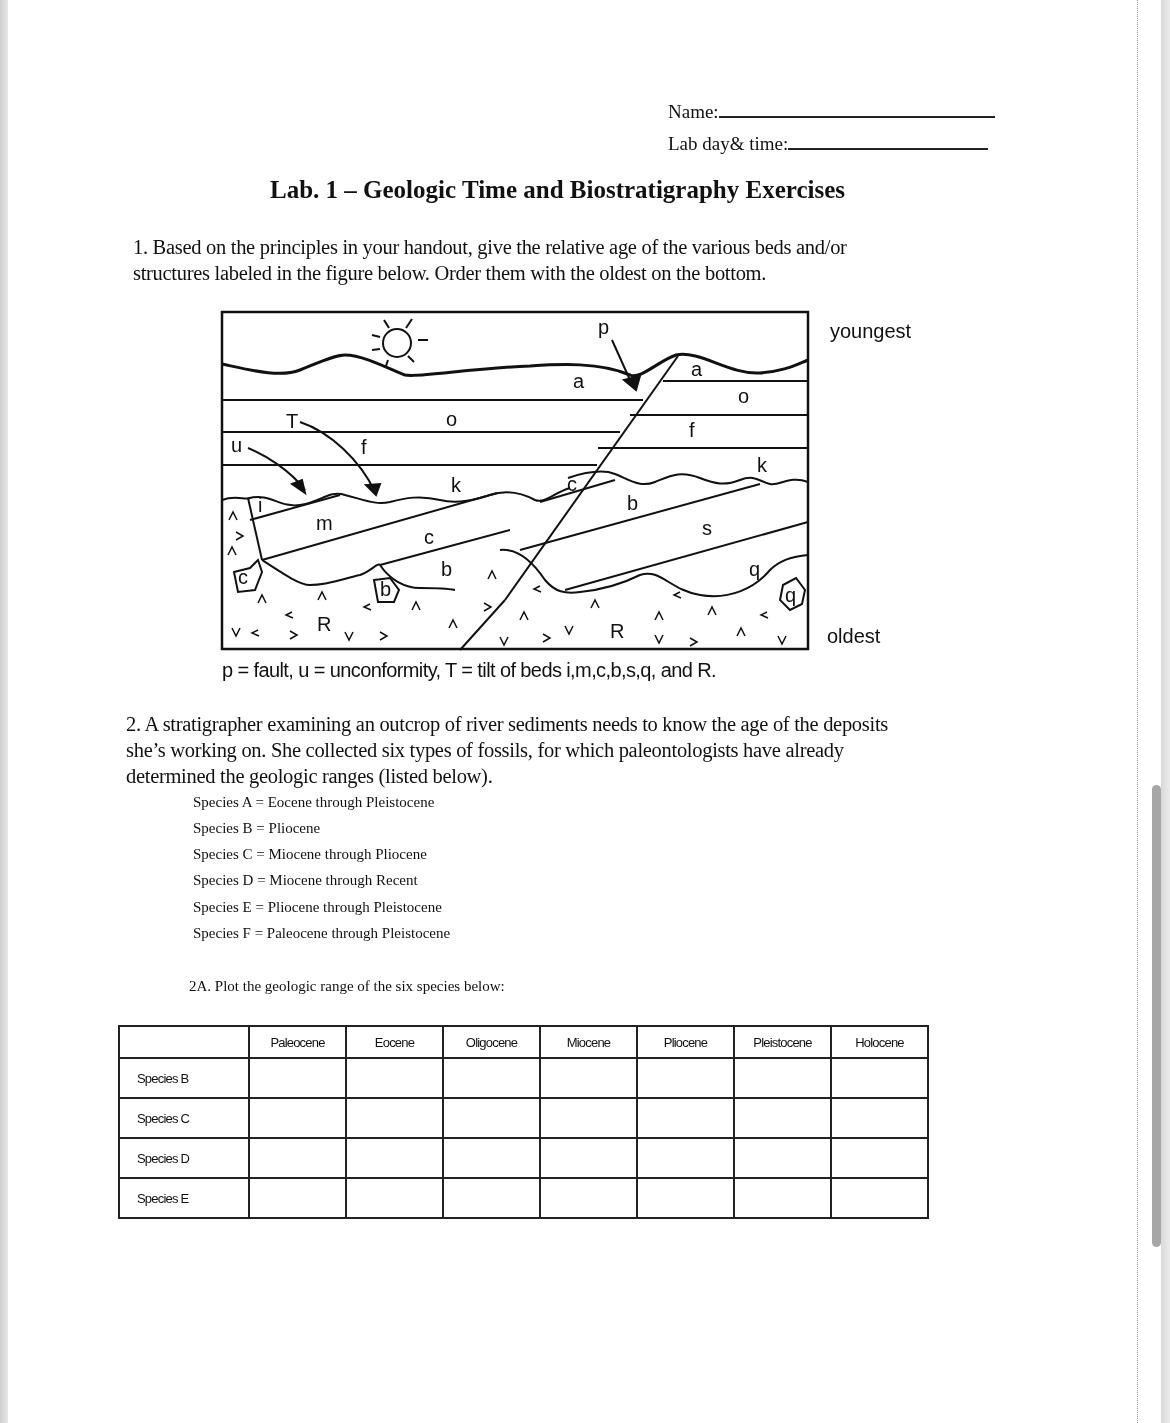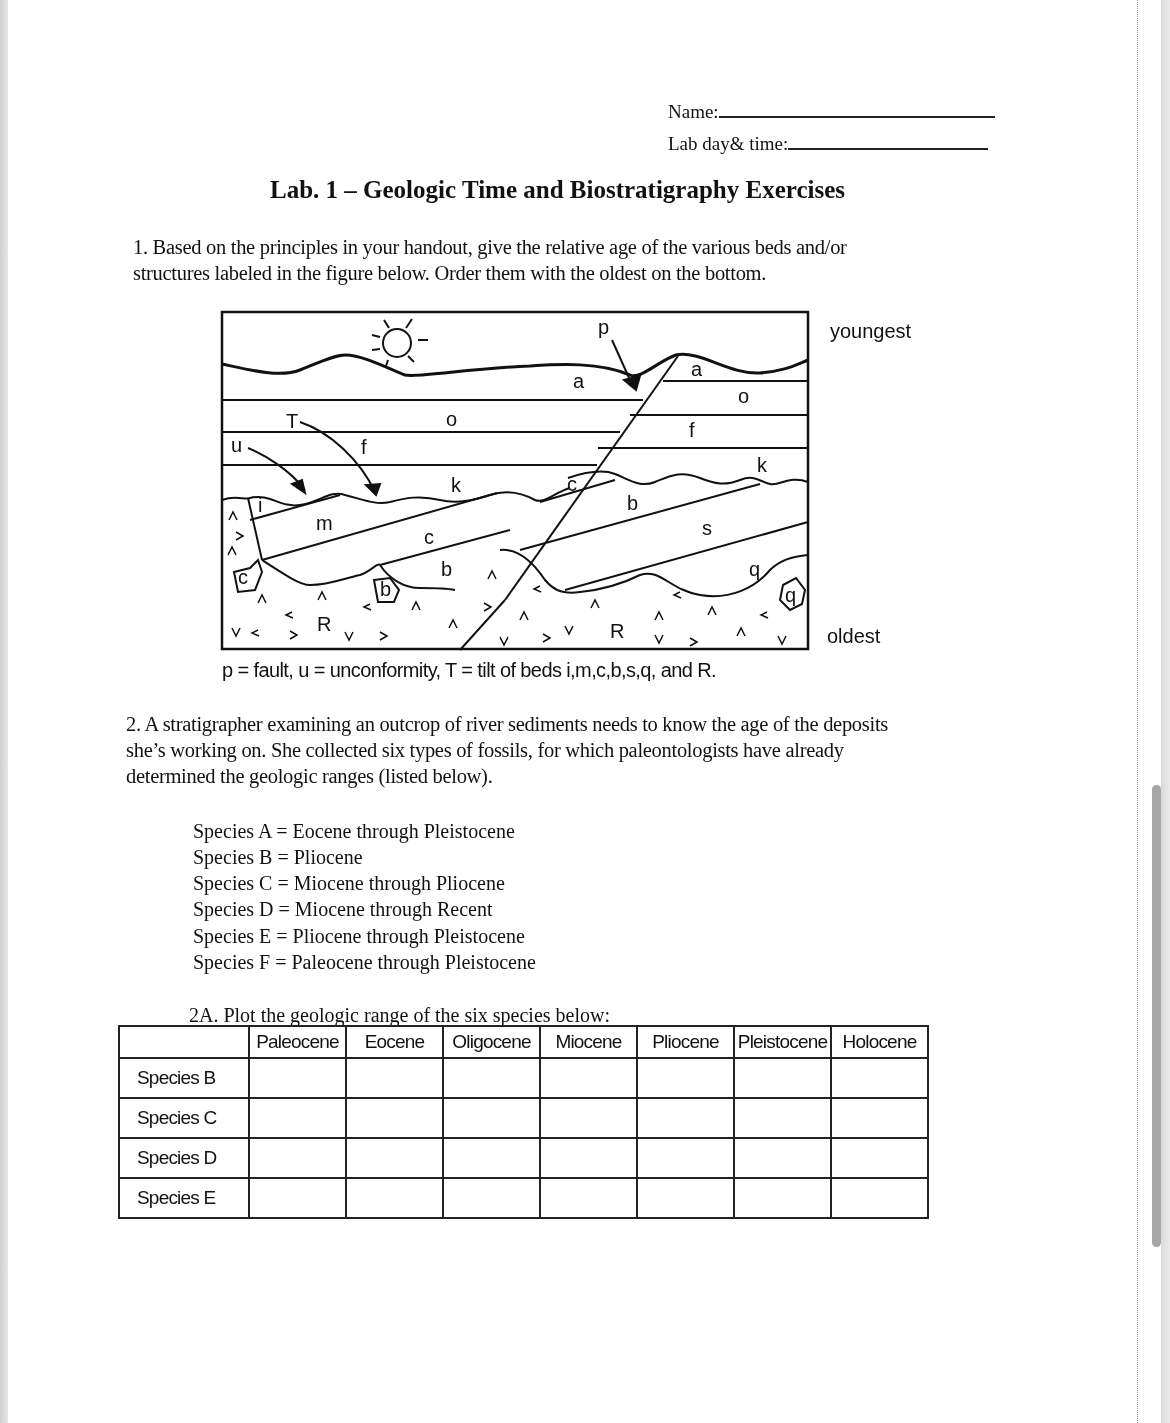--- a/index.html
+++ b/index.html
@@ -27,33 +27,33 @@
     }
     .serif { font-family: "Liberation Serif", serif; }
     .sans  { font-family: "Liberation Sans", sans-serif; }
     .abs { position: absolute; white-space: nowrap; }
 
     .hdr-line { font-size: 19px; }
     .blank { display: inline-block; border-bottom: 2px solid #222; height: 18px; vertical-align: baseline; }
 
     .title { font-size: 25px; font-weight: bold; }
     .q-text { font-size: 20.5px; line-height: 26px; letter-spacing: -0.3px; }
-    .species-line { font-size: 20px; line-height: 26.3px; margin-top: 29px; }
+    .species-line { font-size: 15px; line-height: 26.3px; }
 
     .fig-label { font-size: 20px; }
     .caption { font-size: 20px; letter-spacing: -0.6px; }
 
     table.range-table {
       position: absolute; left: 118px; top: 1025px;
       border-collapse: collapse;
       font-family: "Liberation Sans", sans-serif;
     }
     .range-table td, .range-table th {
       border: 2px solid #222; padding: 0; font-weight: normal;
-      font-size: 19px; letter-spacing: -0.8px; text-align: center;
+      font-size: 13px; letter-spacing: -0.8px; text-align: center;
     }
     .range-table th { height: 30px; }
     .range-table td { height: 38px; }
     .range-table td.row-label { text-align: left; padding-left: 17px; }
     .c0 { width: 128px; }
     .cp { width: 95px; }
   </style>
 </head>
 <body>
 

